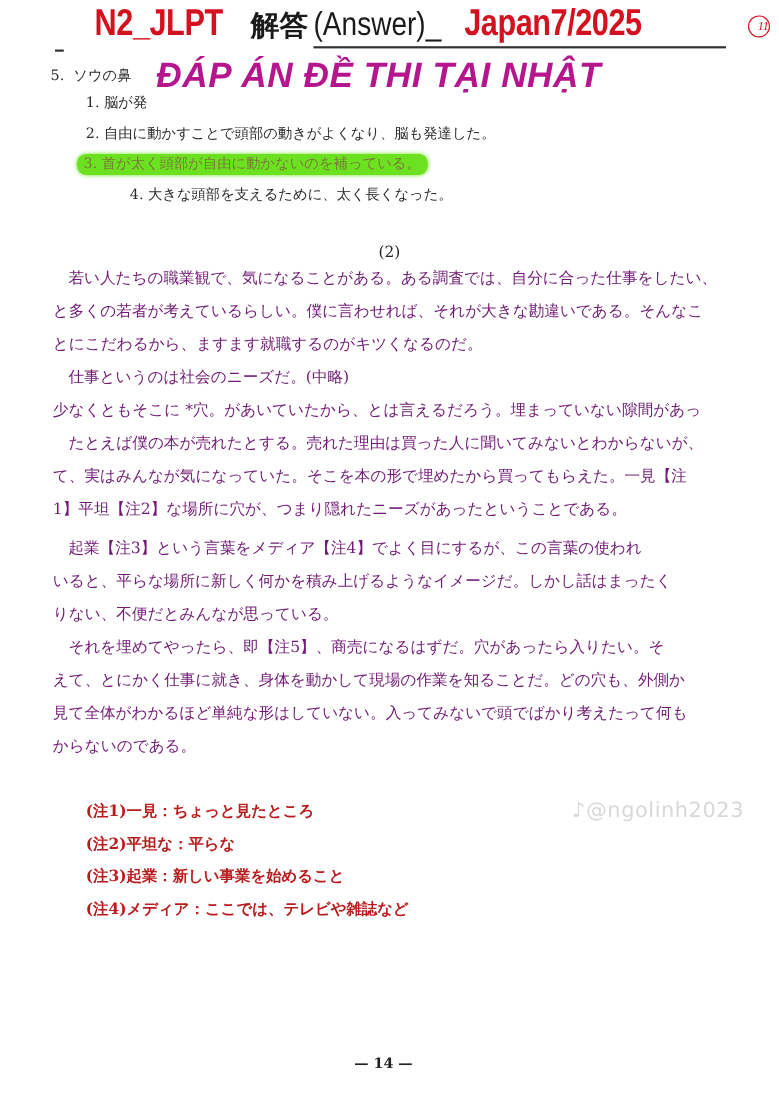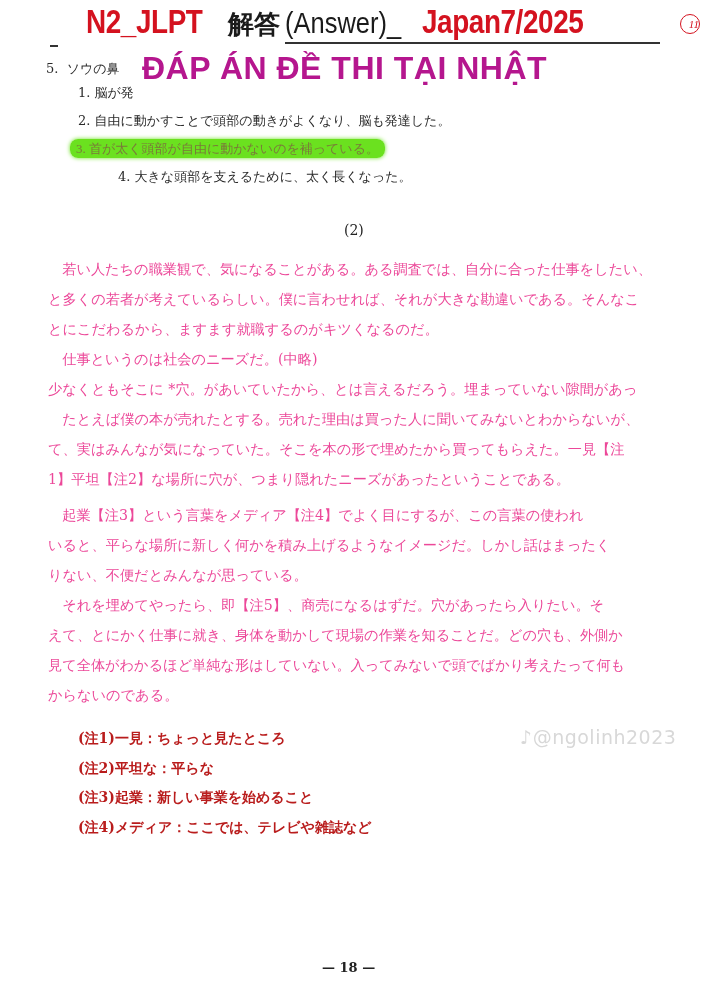--- a/index.html
+++ b/index.html
@@ -7,26 +7,26 @@
     width: 708px; height: 1002px; background: #ffffff; position: relative; overflow: hidden;
     font-family: "DejaVu Serif", "Liberation Serif", serif; color: #222;
   }
   .abs { position: absolute; }
   .title-row { left: 86px; top: 2px; height: 44px; white-space: nowrap; }
   .title-red { color: #d4121f; font-family: "Liberation Sans", sans-serif; font-size: 34px; font-weight: bold; transform: scaleX(0.82); transform-origin: left; display: inline-block; letter-spacing: -0.5px; }
   .title-black { color: #1a1a1a; font-family: "DejaVu Sans", sans-serif; font-size: 26px; font-weight: bold; }
   .title-ans { color: #1a1a1a; font-family: "Liberation Sans", sans-serif; font-size: 30px; transform: scaleX(0.85); display: inline-block; transform-origin: left; }
   .underline { left: 285px; top: 42px; width: 375px; height: 2px; background: #333; }
   .circ-num { left: 680px; top: 14px; width: 18px; height: 18px; border: 1.5px solid #d4121f; border-radius: 50%; color: #d4121f; font-size: 11px; font-style: italic; text-align: right; line-height: 18px; font-family: "Liberation Serif", serif; }
-  .subtitle { left: 142px; top: 50px; color: #b5168e; font-family: "Liberation Sans", sans-serif; font-size: 32px; font-weight: bold; white-space: nowrap; letter-spacing: 0.5px; }
+  .subtitle { left: 142px; top: 50px; color: #b5168e; font-family: "Liberation Sans", sans-serif; font-size: 32px; font-weight: bold; font-style: italic; white-space: nowrap; letter-spacing: 0.5px; }
   .dash-mark { left: 50px; top: 45px; width: 8px; height: 2px; background: #333; }
   .qline { font-size: 13px; white-space: nowrap; color: #2a2a2a; }
-  .hl { background: #6be11f; border-radius: 8px; padding: 2px 6px 2px 6px; box-shadow: 0 0 4px #6be11f; color: #7a7a3a; font-family: Liberation Serif, serif; }
+  .hl { background: #6be11f; border-radius: 8px; padding: 2px 6px 2px 6px; box-shadow: 0 0 4px #6be11f; color: #7a7a3a; }
   .section { left: 344px; top: 222px; font-size: 14px; }
-  .para { left: 48px; width: 620px; font-size: 14.2px; line-height: 30px; color: #ec4899; margin-top: 16px; }
+  .para { left: 48px; width: 620px; font-size: 14.2px; line-height: 30px; color: #701a75; }
   .para p { margin: 0; white-space: nowrap; overflow: hidden; }
   .notes { left: 78px; top: 724px; font-size: 14px; line-height: 29.5px; color: #b91c1c; font-weight: bold; }
   .notes div { white-space: nowrap; }
   .watermark { left: 520px; top: 726px; color: #d8d8d8; font-family: "DejaVu Sans", sans-serif; font-size: 19px; letter-spacing: 0.5px; }
   .pagenum { left: 322px; top: 960px; font-size: 13px; font-weight: bold; }
 </style>
 </head>
 <body>
 
 <div class="abs title-row">
@@ -70,13 +70,13 @@
 
 <div class="abs notes">
   <div>(注1)一見：ちょっと見たところ</div>
   <div>(注2)平坦な：平らな</div>
   <div>(注3)起業：新しい事業を始めること</div>
   <div>(注4)メディア：ここでは、テレビや雑誌など</div>
 </div>
 
 <div class="abs watermark">♪@ngolinh2023</div>
 
-<div class="abs pagenum">— 18 —</div>
+<div class="abs pagenum">— 14 —</div>
 
 </body></html>

